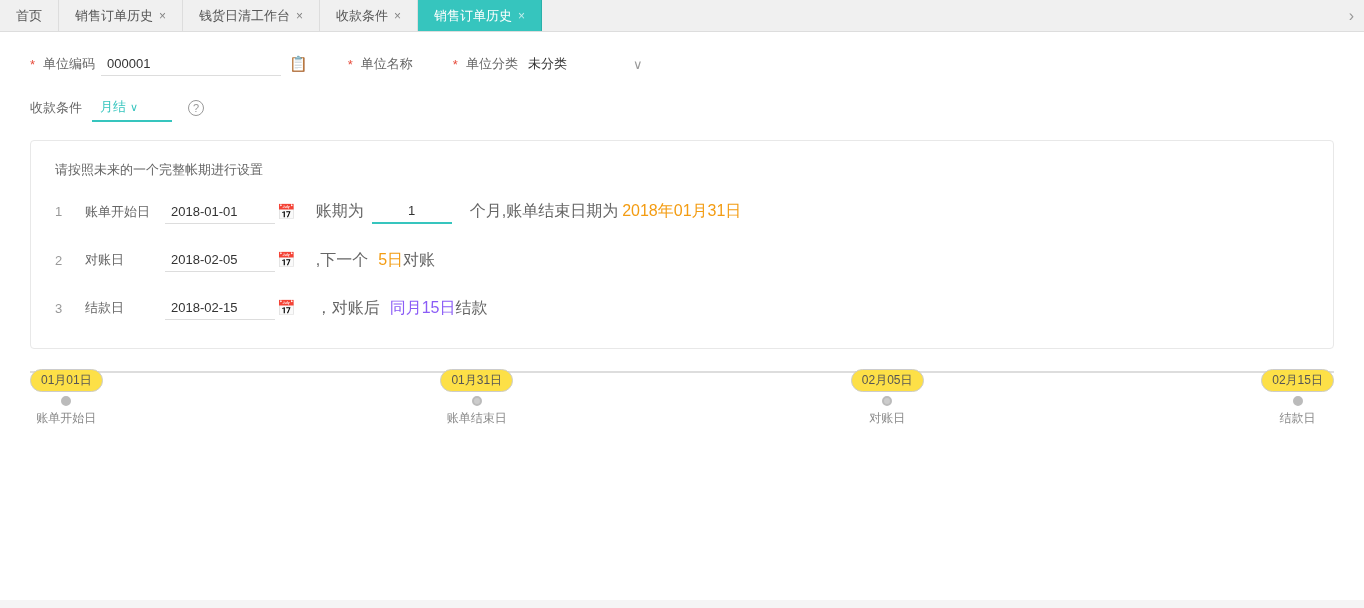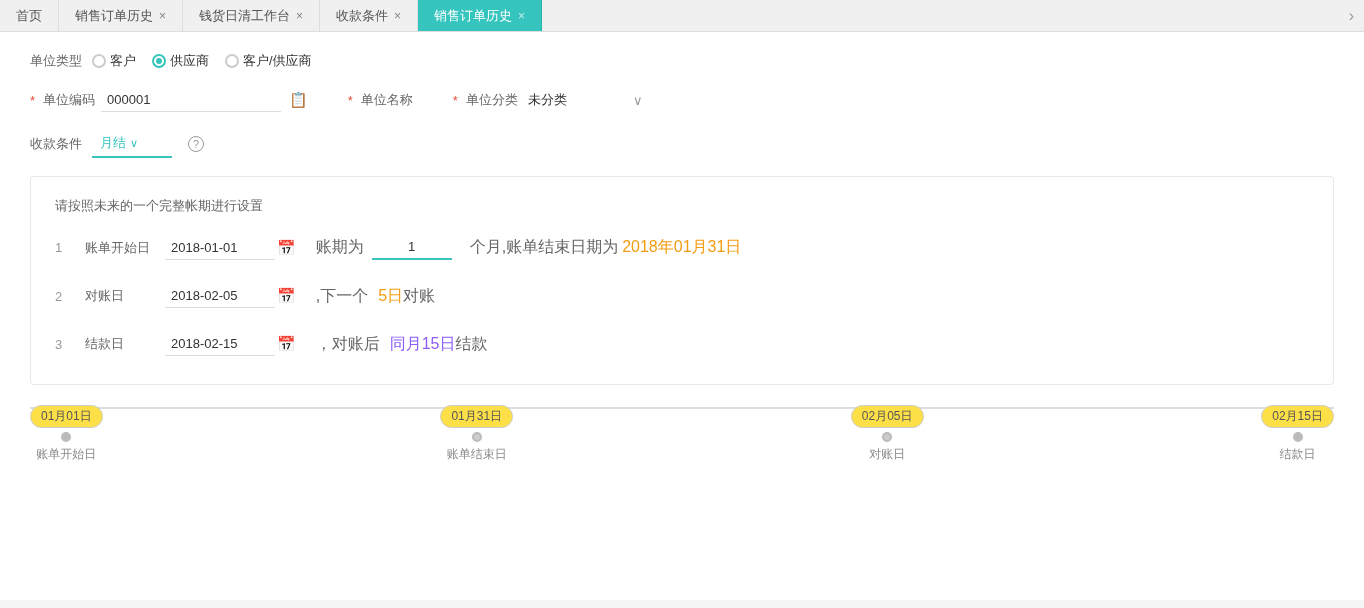--- a/index.html
+++ b/index.html
@@ -291,37 +291,20 @@
   </div>
   <div class="tab active">
     <span>销售订单历史</span>
     <span class="close-btn">×</span>
   </div>
   <div class="tab-arrow">›</div>
 </div>
 
 <div class="main-content">
 
-  <div class="form-row">
-    <span class="form-label">单位类型</span>
-    <div class="radio-group">
-      <div class="radio-item">
-        <div class="radio-circle"></div>
-        <span>客户</span>
-      </div>
-      <div class="radio-item">
-        <div class="radio-circle selected"></div>
-        <span>供应商</span>
-      </div>
-      <div class="radio-item">
-        <div class="radio-circle"></div>
-        <span>客户/供应商</span>
-      </div>
-    </div>
-  </div>
 
   <div class="form-row" style="gap:40px;">
     <div class="field-group">
       <span class="required-star">*</span>
       <span class="form-label">单位编码</span>
       <input type="text" class="form-input" value="000001" style="">
       <span class="calendar-icon">📋</span>
     </div>
     <div class="field-group">
       <span class="required-star">*</span>

